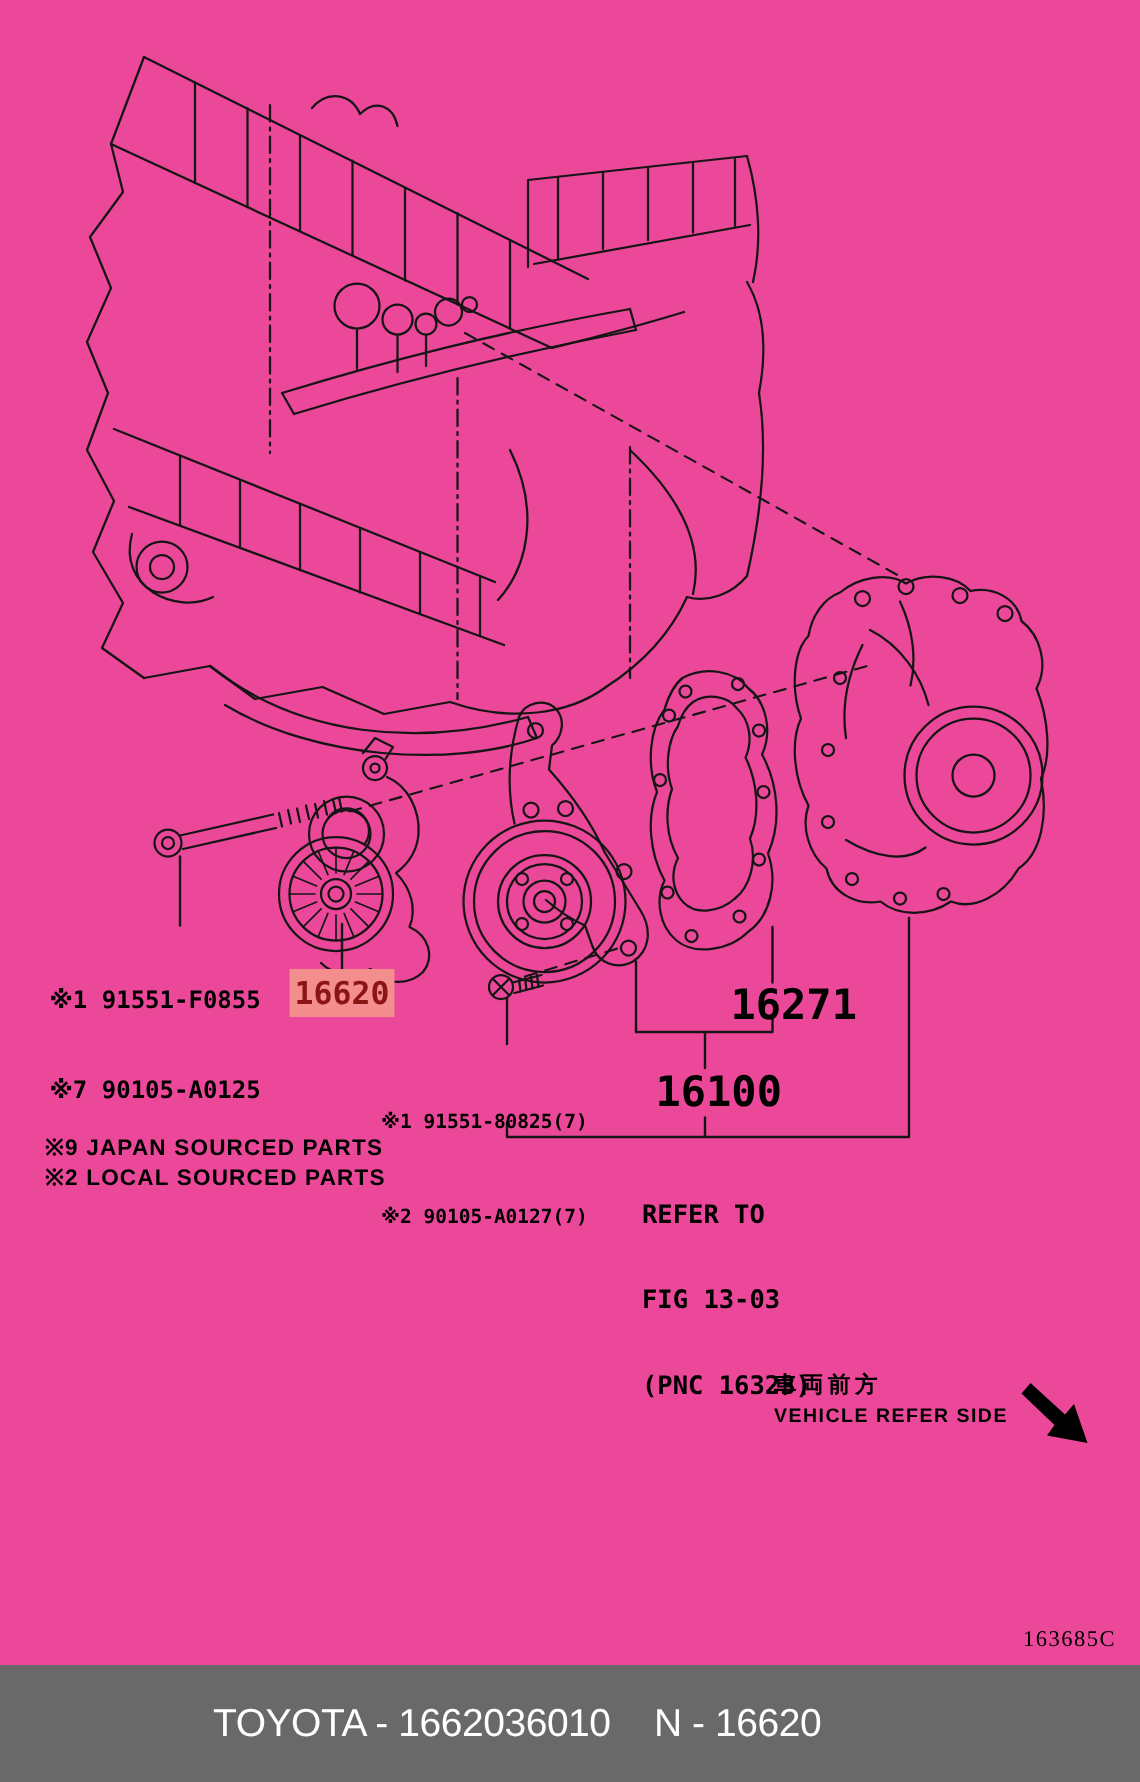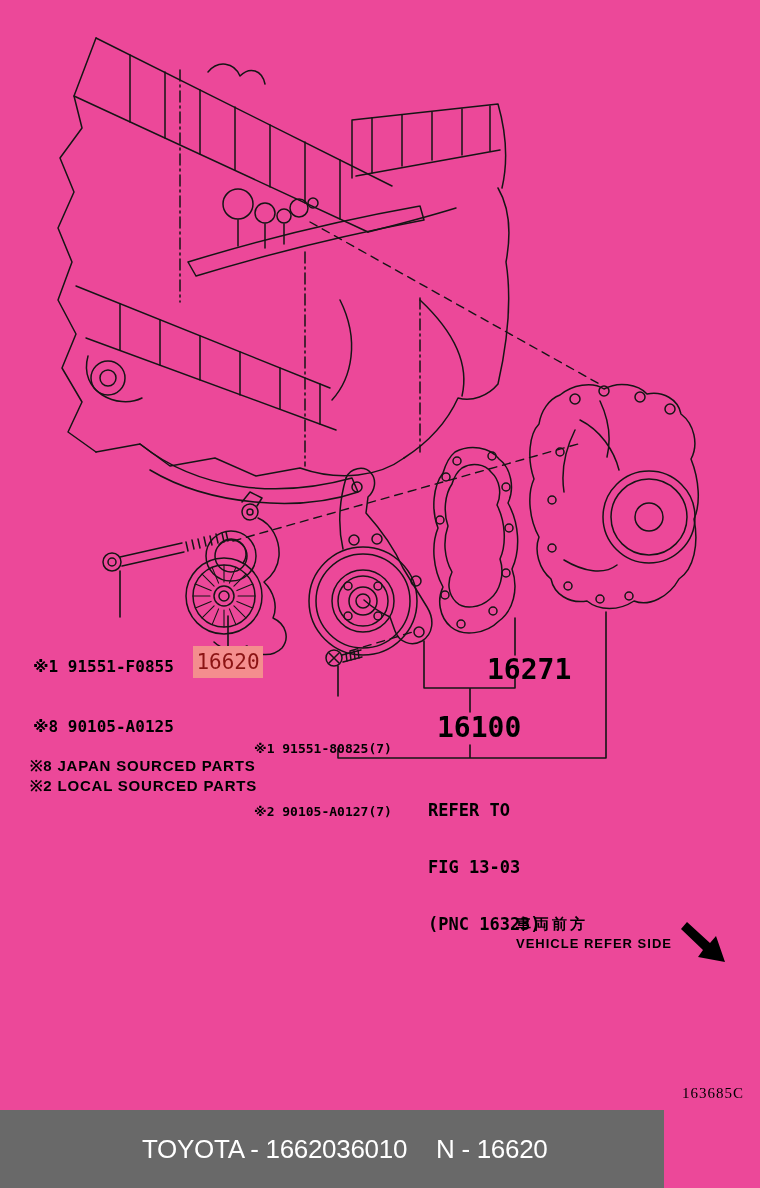--- a/index.html
+++ b/index.html
@@ -7,29 +7,29 @@
         font-family:"Liberation Sans",sans-serif;}
   svg.drawing{position:absolute;left:0;top:0;pointer-events:none;}
   .lbl{position:absolute;font-family:"DejaVu Sans Mono","DejaVu Sans",monospace;
        font-weight:bold;color:#000;white-space:pre;}
   .lbl-sm{font-size:16px;line-height:20px;}
   .lbl-md{font-size:13px;line-height:21px;}
   .part-no{font-size:28px;}
   .hl-box{position:absolute;left:193px;top:646px;width:70px;height:32px;
           background:#f48e8e;color:#8b1414;display:flex;align-items:center;
           justify-content:center;font-family:"DejaVu Sans Mono",monospace;
-          font-weight:normal;font-size:21px;}
+          font-weight:bold;font-size:21px;}
   .legend{position:absolute;left:30px;top:756px;font-weight:bold;font-size:15px;
           line-height:20px;letter-spacing:0.8px;color:#000;}
   .orient{position:absolute;left:516px;top:914px;color:#000;}
   .orient .jp{font-weight:bold;font-size:15px;letter-spacing:3px;line-height:19px;}
   .orient .en{font-weight:bold;font-size:13px;letter-spacing:1px;line-height:22px;}
   .doccode{position:absolute;right:16px;top:1085px;font-family:Liberation Serif, serif;
            font-size:15px;letter-spacing:1px;color:#000;}
-  .footer{position:absolute;left:0;top:1110px;width:664px;height:78px;background:#696969;text-decoration:underline;}
+  .footer{position:absolute;left:0;top:1110px;width:760px;height:78px;background:#696969;text-decoration:underline;}
   .footer span{position:absolute;top:50%;transform:translateY(-50%);color:#fff;
                font-size:26px;letter-spacing:-0.3px;white-space:pre;}
   .f-left{left:142px;}
   .f-right{left:436px;}
 </style>
 </head>
 <body>
 
 <div class="page">
 
@@ -156,21 +156,21 @@
       <path d="M228,616 L228,658"></path>
       <path d="M424,641 L424,688 L515,688 L515,677 M515,618 L515,655 M470,688 L470,712"></path>
       <path d="M338,666 L338,696 M338,748 L338,758 L606,758 L606,612 M470,745 L470,758"></path>
     </g>
 
     <path d="M687,922 L710,943 L716,936 L725,962 L698,957 L703,950 L681,929 Z" fill="#000" stroke="none"></path>
   </svg>
 
   <div class="lbl lbl-sm" style="left:33px;top:617px;">
     <div>※1 91551-F0855</div>
-    <div>※8 90105-A0125</div>
+    <div>※7 90105-A0125</div>
   </div>
 
   <div class="hl-box">
     <span>16620</span>
   </div>
 
   <div class="lbl part-no" style="left:487px;top:653px;font-size:28px;">16271</div>
 
   <div class="lbl lbl-md" style="left:254px;top:696px;">
     <div>※1 91551-80825(7)</div>
@@ -179,21 +179,21 @@
 
   <div class="lbl part-no" style="left:437px;top:711px;">16100</div>
 
   <div class="lbl" style="left:428px;top:763px;font-size:17px;line-height:19px;">
     <div>REFER TO</div>
     <div>FIG 13-03</div>
     <div>(PNC 16323)</div>
   </div>
 
   <div class="legend">
-    <div>※8 JAPAN SOURCED PARTS</div>
+    <div>※9 JAPAN SOURCED PARTS</div>
     <div>※2 LOCAL SOURCED PARTS</div>
   </div>
 
   <div class="orient">
     <div class="jp">車両前方</div>
     <div class="en">VEHICLE REFER SIDE</div>
   </div>
 
   <div class="doccode">163685C</div>
 

